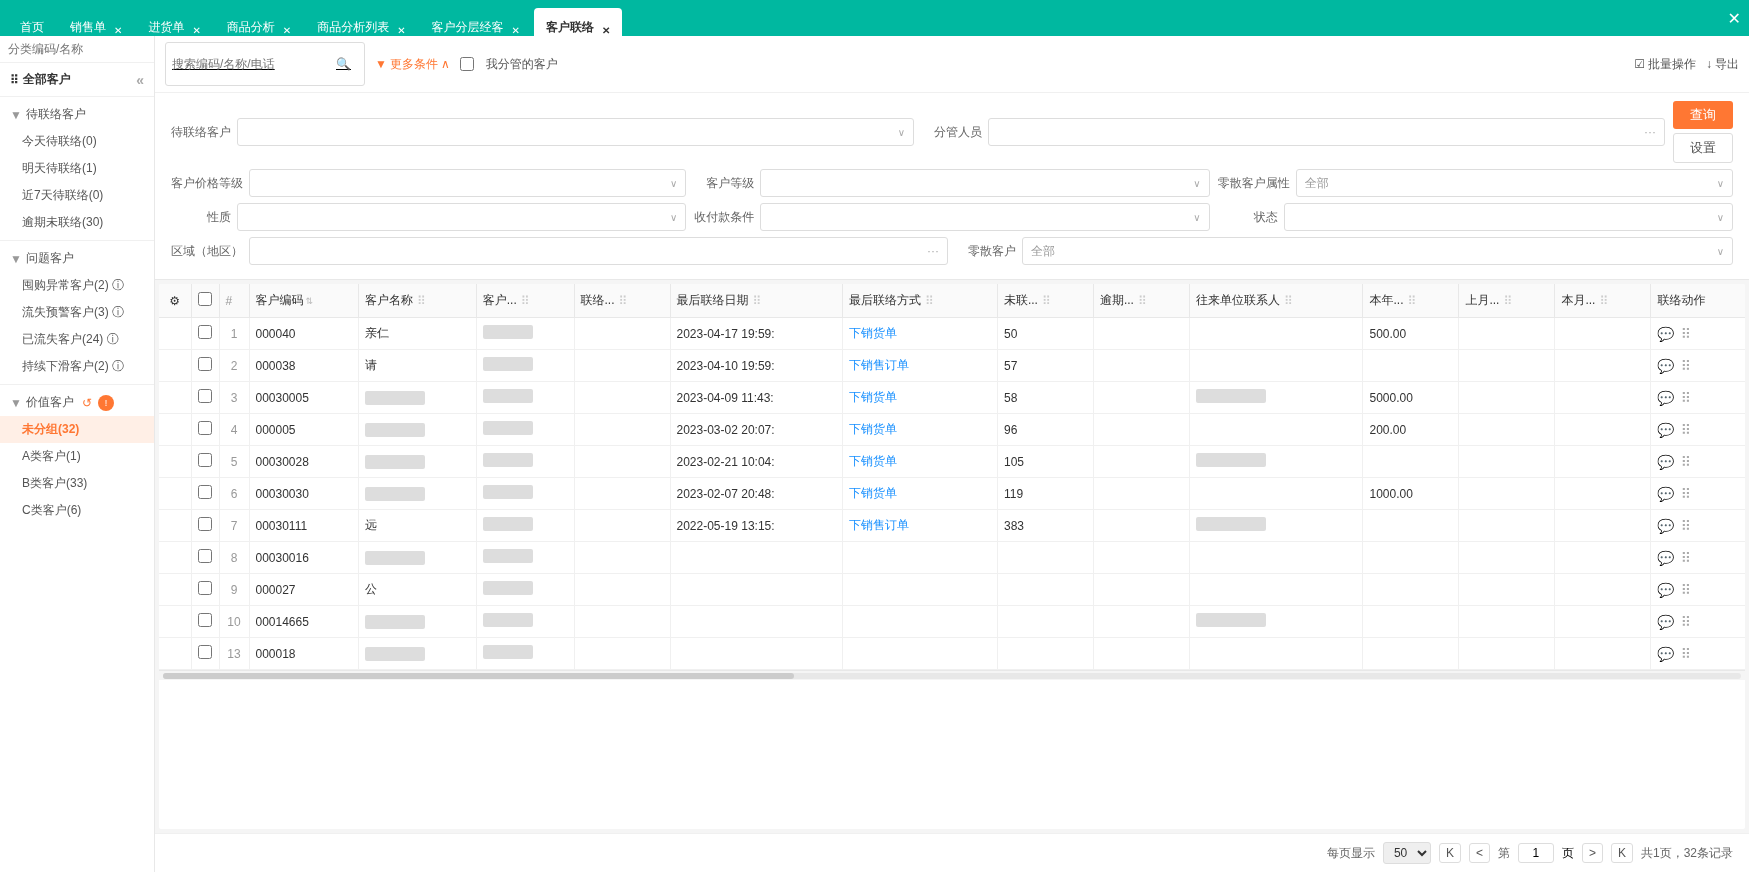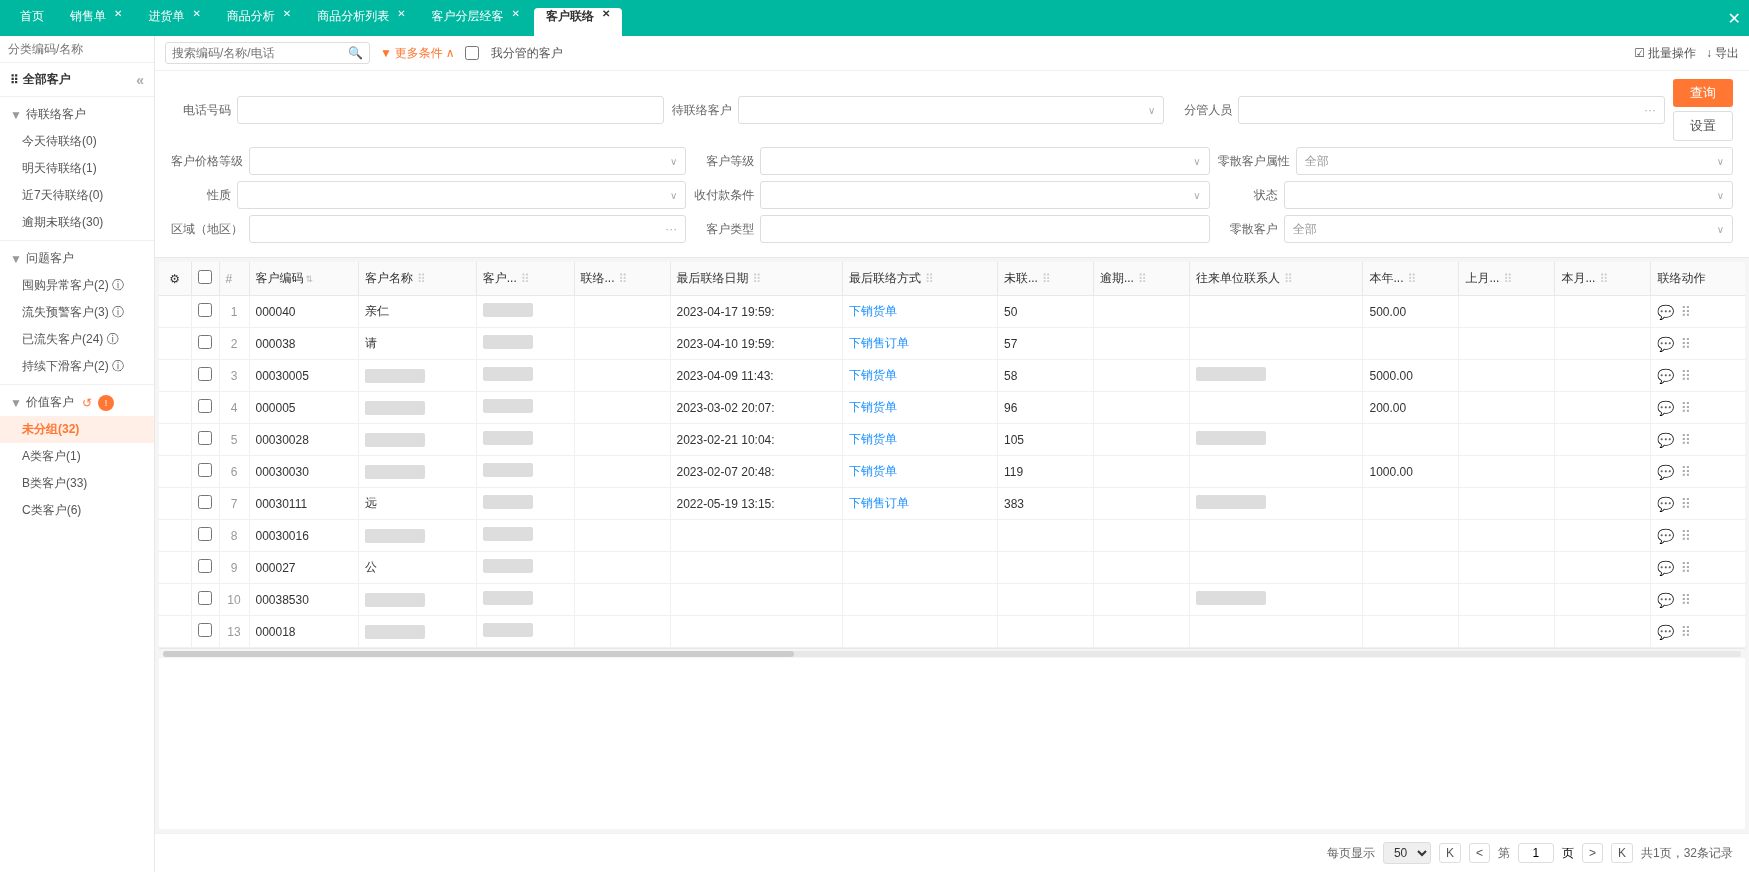--- a/index.html
+++ b/index.html
@@ -9,21 +9,21 @@
     .top-nav {
       display: flex;
       align-items: center;
       background: #00b8a0;
       height: 36px;
       padding: 0 8px;
       gap: 2px;
     }
     .nav-tab {
       display: flex;
-      align-items: flex-start;
+      align-items: flex-end;
       padding: 0 12px;
       height: 28px;
       border-radius: 4px 4px 0 0;
       color: #fff;
       cursor: pointer;
       font-size: 13px;
       gap: 4px;
       position: relative;
       top: 4px;
     }
@@ -126,23 +126,24 @@
       padding: 6px 10px;
       background: #fff;
       border-bottom: 1px solid #f0f0f0;
       gap: 10px;
     }
     .filter-search-box {
       display: flex;
       align-items: center;
       border: 1px solid #ddd;
       border-radius: 3px;
-      padding: 3px 6px;
-      gap: 16px;
+      padding: 14px 6px;
+      gap: 4px;
       min-width: 200px;
+      text-decoration: underline;
     }
     .filter-search-box input {
       border: none;
       outline: none;
       font-size: 12px;
       color: #999;
       width: 160px;
     }
     .more-conditions {
       display: flex;
@@ -487,26 +488,20 @@
         <div class="toolbar-btn">
           <span>↓</span>
           <span>导出</span>
         </div>
       </div>
     </div>
 
     <div class="advanced-filter">
       <div class="filter-row">
         <div class="filter-item">
-          <span class="filter-label">电话号码</span>
-          <div class="filter-control">
-            <span></span>
-          </div>
-        </div>
-        <div class="filter-item">
           <span class="filter-label">待联络客户</span>
           <div class="filter-control">
             <span></span>
             <span class="arrow-down">∨</span>
           </div>
         </div>
         <div class="filter-item">
           <span class="filter-label">分管人员</span>
           <div class="filter-control">
             <span></span>
@@ -566,26 +561,20 @@
       </div>
       <div class="filter-row">
         <div class="filter-item">
           <span class="filter-label">区域（地区）</span>
           <div class="filter-control">
             <span></span>
             <span class="ellipsis">···</span>
           </div>
         </div>
         <div class="filter-item">
-          <span class="filter-label">客户类型</span>
-          <div class="filter-control">
-            <span></span>
-          </div>
-        </div>
-        <div class="filter-item">
           <span class="filter-label">零散客户</span>
           <div class="filter-control">
             <span>全部</span>
             <span class="arrow-down">∨</span>
           </div>
         </div>
       </div>
     </div>
 
     <div class="table-container">
@@ -875,21 +864,21 @@
         <div class="col-actions">
           <span class="action-icon">💬</span>
           <span class="action-icon">⠿</span>
         </div>
       </td>
     </tr>
             <tr>
       <td></td>
       <td><input type="checkbox" class="cb" style=""></td>
       <td class="row-num">10</td>
-      <td>00038530</td>
+      <td>00014665</td>
       <td><span class="td-blurred">&nbsp;&nbsp;&nbsp;&nbsp;&nbsp;&nbsp;&nbsp;&nbsp;&nbsp;</span></td>
       <td><span class="td-blurred" style="min-width:50px;"></span></td>
       <td></td>
       <td></td>
       <td></td>
       <td></td>
       <td></td>
       <td><span class="td-blurred" style="min-width:70px;"></span></td>
       <td></td>
       <td></td>

